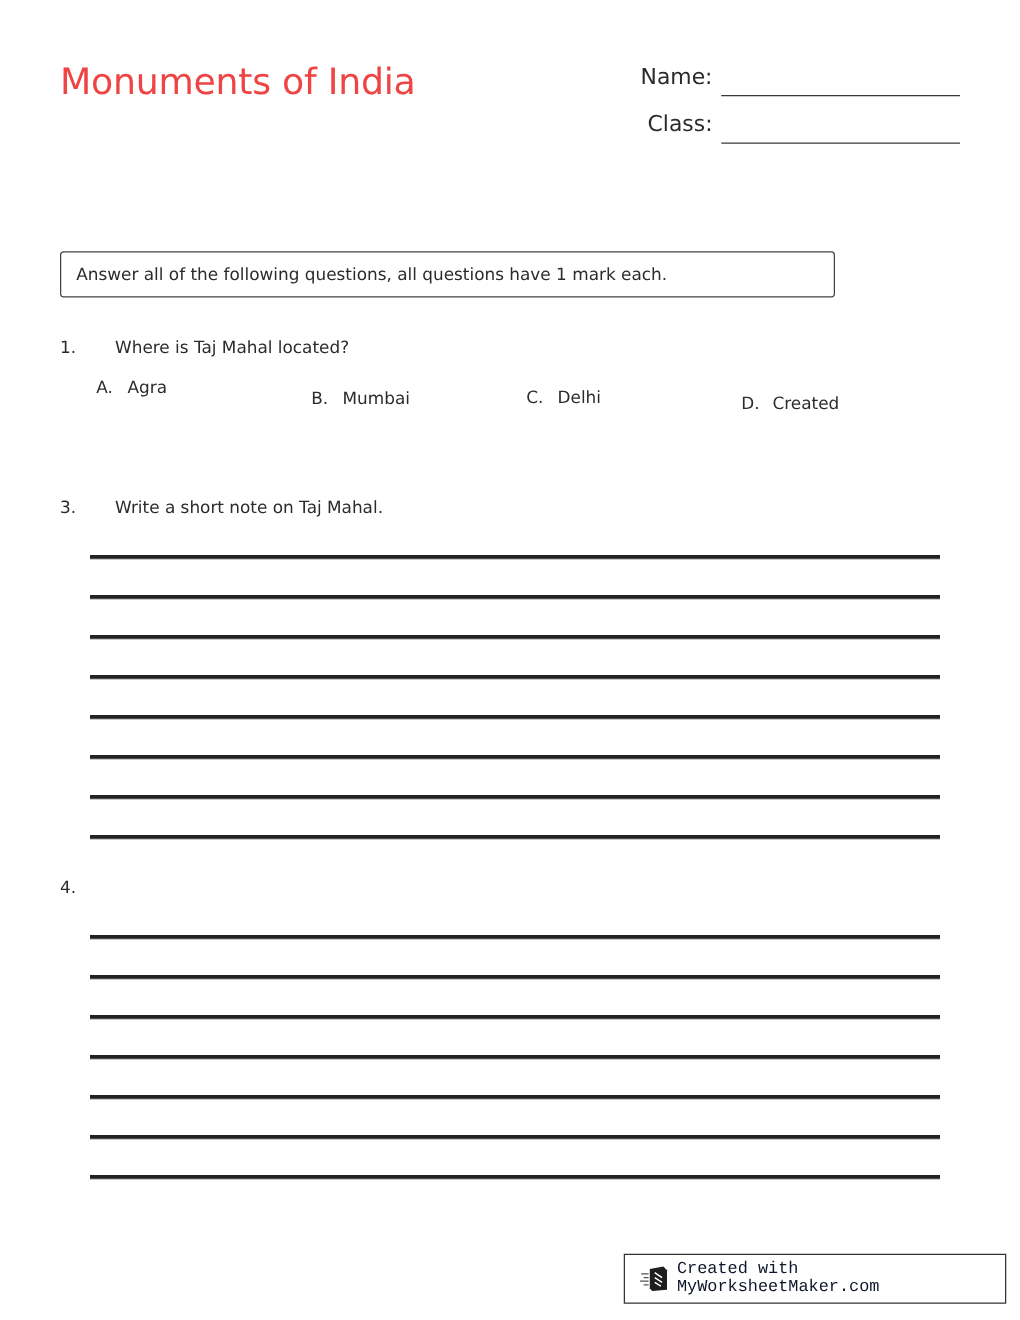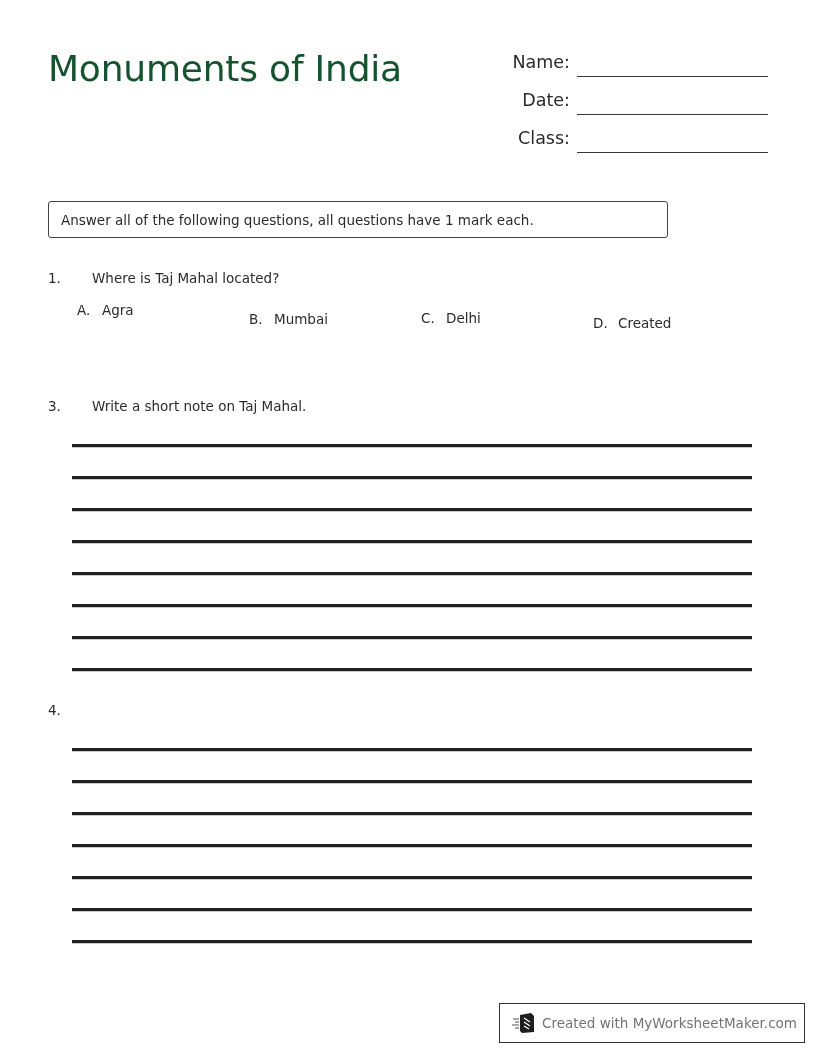--- a/index.html
+++ b/index.html
@@ -3,21 +3,21 @@
   <meta charset="utf-8">
   <style>
     html, body { margin: 0; padding: 0; background: #ffffff; }
     body {
       width: 816px; height: 1056px; position: relative; overflow: hidden;
       font-family: "DejaVu Sans", "Liberation Sans", sans-serif;
       color: #2b2b2b;
     }
     .title {
       position: absolute; left: 48px; top: 48px;
-      font-size: 36px; font-weight: normal; color: #14532d;
+      font-size: 29px; font-weight: normal; color: #ef4444;
       letter-spacing: -0.2px; margin: 0;
     }
     .meta { position: absolute; left: 490px; top: 50px; width: 280px; }
     .meta-row { position: relative; height: 38px; }
     .meta-label {
       position: absolute; right: 200px; top: 2px;
       font-size: 17.5px; color: #2b2b2b; text-align: left; white-space: nowrap;
     }
     .meta-line {
       position: absolute; left: 87px; width: 191px; top: 26px;
@@ -35,36 +35,32 @@
     .opt-letter { display: inline-block; width: 25px; }
     .lines { position: absolute; left: 72px; width: 680px; }
     .write-line {
       position: absolute; left: 0; width: 680px; height: 2.5px;
       background: #222; box-shadow: 0 1px 0 #c9c9c9;
     }
     .footer {
       position: absolute; left: 499px; top: 1003px; width: 306px; height: 40px;
       box-sizing: border-box; border: 1.3px solid #333;
       display: flex; align-items: center; padding-left: 12px;
-      font-size: 13.5px; color: #737373;
+      font-size: 13.5px; color: #0f172a; font-family: Liberation Mono, monospace;
     }
     .footer svg { margin-right: 6px; }
   </style>
 </head>
 <body>
 
 <h1 class="title">Monuments of India</h1>
 
 <div class="meta">
   <div class="meta-row">
     <span class="meta-label">Name:</span>
-    <div class="meta-line"></div>
-  </div>
-  <div class="meta-row">
-    <span class="meta-label">Date:</span>
     <div class="meta-line"></div>
   </div>
   <div class="meta-row">
     <span class="meta-label">Class:</span>
     <div class="meta-line"></div>
   </div>
 </div>
 
 <div class="instructions">Answer all of the following questions, all questions have 1 mark each.</div>
 

